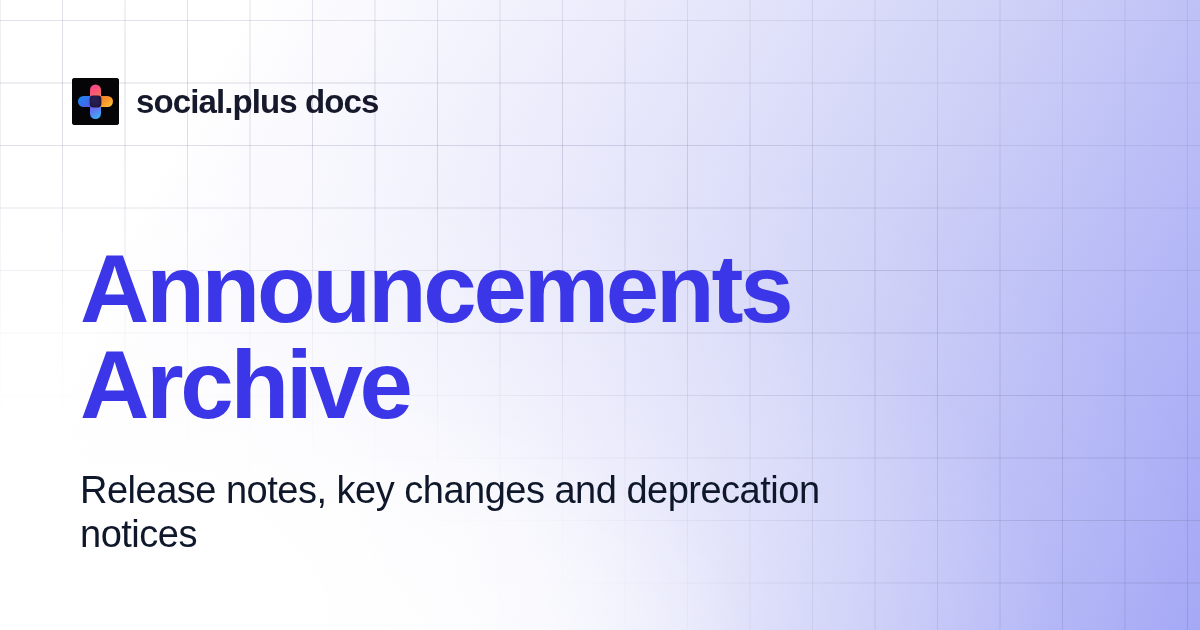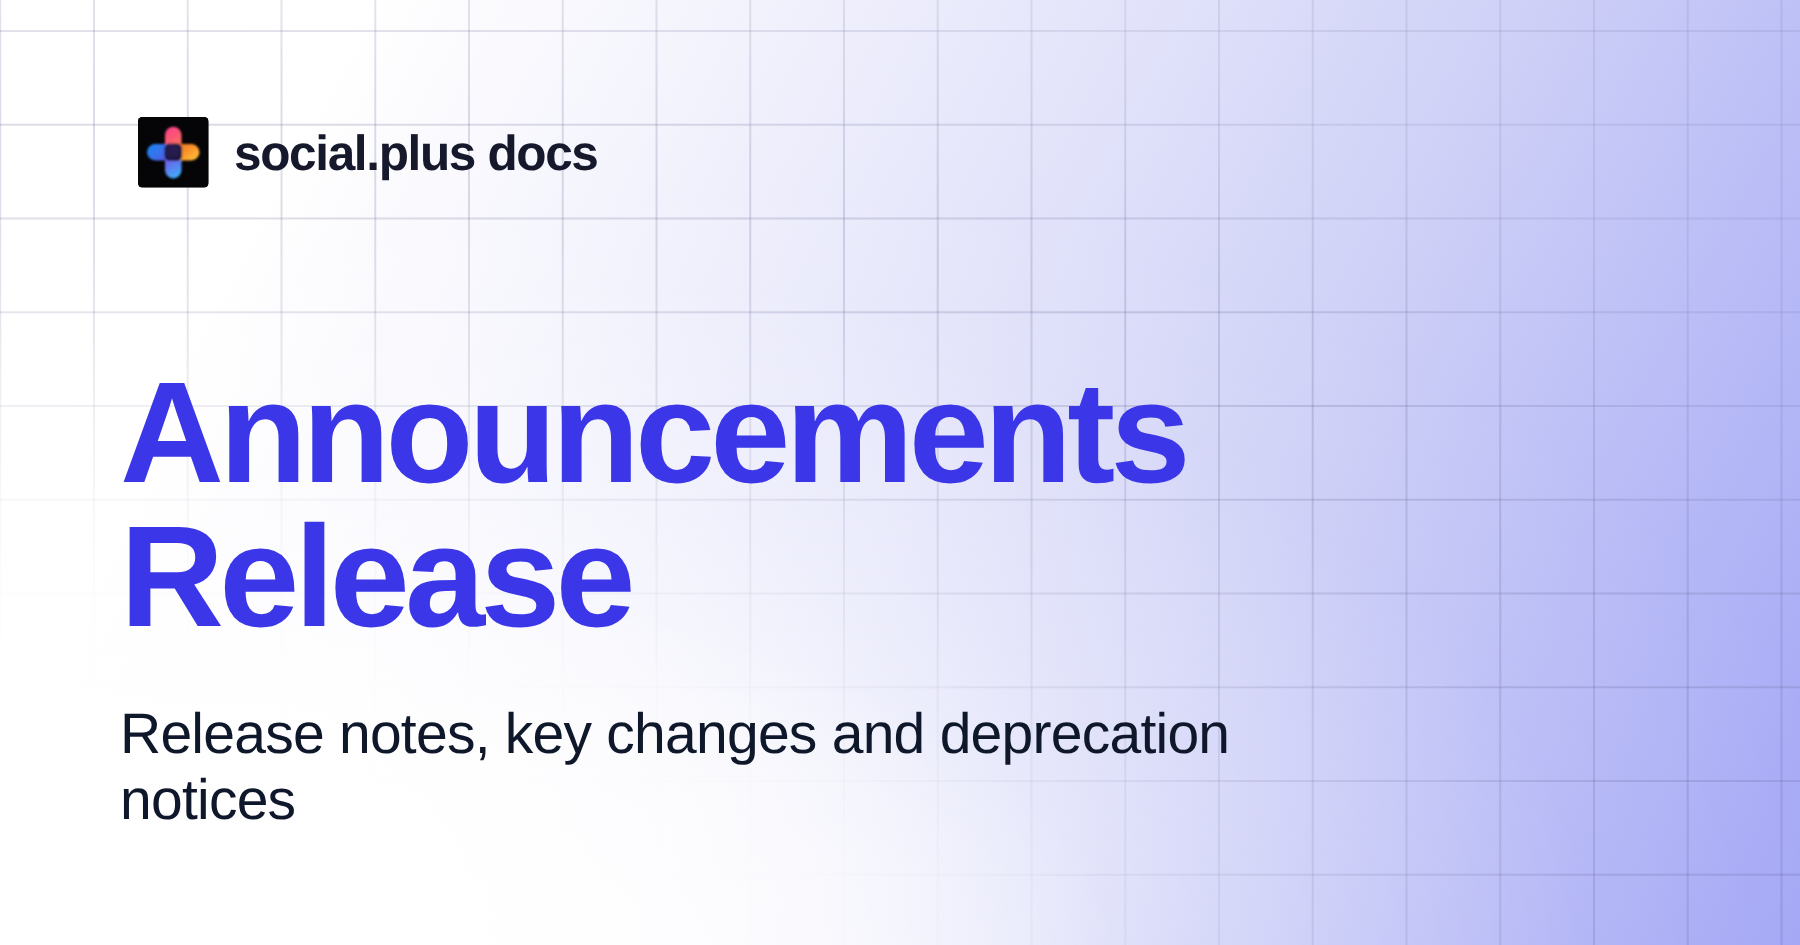--- a/index.html
+++ b/index.html
@@ -89,21 +89,21 @@
 
   
   .content {
     position: absolute;
     inset: 0;
   }
 
   
   .brand {
     position: absolute;
-    left: 92px;
+    left: 72px;
     top: 78px;
     display: flex;
     align-items: center;
     gap: 17px;
   }
   .brand-logo {
     width: 47px;
     height: 47px;
     border-radius: 3px;
     background: #050406;
@@ -209,18 +209,18 @@
 
             <rect x="23" y="18" width="18" height="11" rx="5.5" fill="url(#gRight)"></rect>
 
             <rect x="17.6" y="17.6" width="11.8" height="11.8" rx="3.4" fill="url(#gCenter)"></rect>
           </g>
         </svg>
       </div>
       <div class="brand-name">social.plus docs</div>
     </div>
 
-    <div class="title">Announcements Release</div>
+    <div class="title">Announcements Archive</div>
 
     <div class="subtitle">Release notes, key changes and deprecation notices</div>
 
   </div>
 </div>
 
 </body></html>

